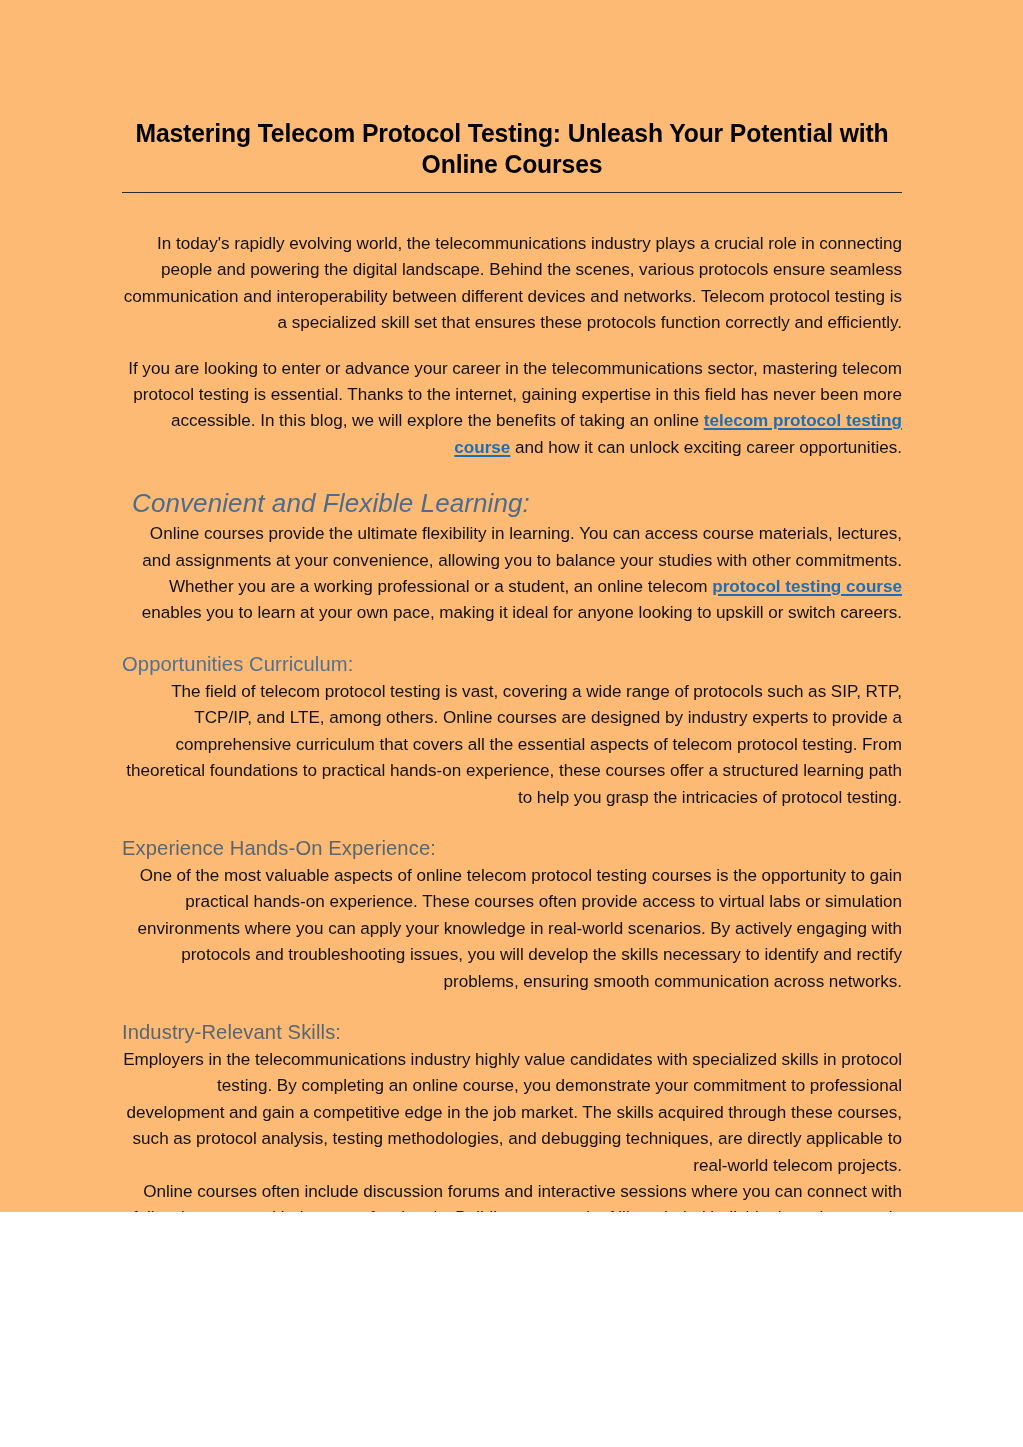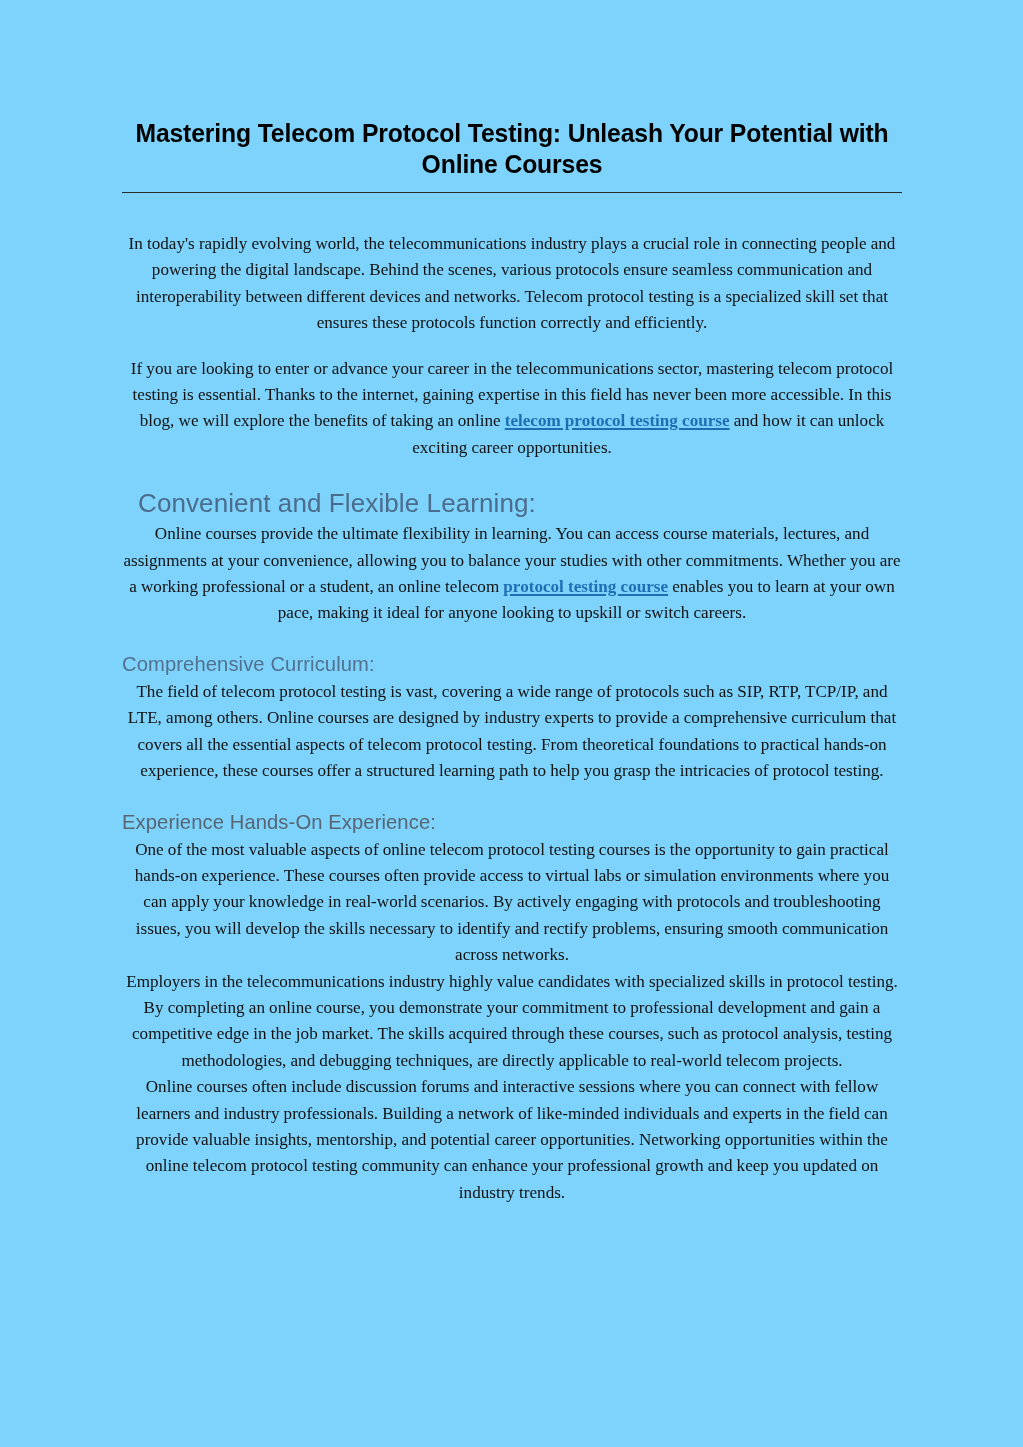--- a/index.html
+++ b/index.html
@@ -13,22 +13,22 @@
     position: relative;
     font-family: "Liberation Sans", sans-serif;
     -webkit-font-smoothing: antialiased;
   }
 
   .page {
     position: absolute;
     left: 0;
     top: 0;
     width: 1023px;
-    height: 1447px;
-    background: #7dd3fc;
+    height: 1212px;
+    background: #fdba74;
     overflow: hidden;
   }
 
   .content {
     position: absolute;
     left: 122px;
     top: 118px;
     width: 780px;
   }
 
@@ -53,26 +53,26 @@
     margin: 0;
     width: 780px;
   }
 
   
   .body-block {
     margin-top: 38px;
   }
 
   p.para {
-    font-family: Liberation Serif, serif;
+    font-family: Liberation Sans, sans-serif;
     font-size: 17.1px;
     line-height: 26.4px;
     color: #111111;
     margin: 0 0 19px 0;
-    text-align: center;
+    text-align: right;
     word-spacing: -0.1px;
   }
 
   p.para:last-child {
     margin-bottom: 0;
   }
 
   
   a.inline-link,
   span.inline-link {
@@ -84,22 +84,23 @@
     cursor: pointer;
   }
 
   
   h1.section-h1 {
     font-family: "Liberation Sans", sans-serif;
     font-weight: normal;
     font-size: 26px;
     line-height: 32px;
     color: #4b6c8c;
-    margin: 26px 0 2px 16px;
+    margin: 26px 0 2px 10px;
     letter-spacing: 0.1px;
+    font-style: italic;
   }
 
   h2.section-h2 {
     font-family: "Liberation Sans", sans-serif;
     font-weight: normal;
     font-size: 20.2px;
     line-height: 26px;
     color: #51718f;
     margin: 24px 0 2px 0;
     letter-spacing: 0.1px;
@@ -132,30 +133,31 @@
       <p class="para">In today's rapidly evolving world, the telecommunications industry plays a crucial role in connecting people and powering the digital landscape. Behind the scenes, various protocols ensure seamless communication and interoperability between different devices and networks. Telecom protocol testing is a specialized skill set that ensures these protocols function correctly and efficiently.</p>
 
       <p class="para"><span>If you are looking to enter or advance your career in the telecommunications sector, mastering telecom protocol testing is essential. Thanks to the internet, gaining expertise in this field has never been more accessible. In this blog, we will explore the benefits of taking an online </span><a class="inline-link">telecom protocol testing course</a><span> and how it can unlock exciting career opportunities.</span></p>
 
       <div class="section">
         <h1 class="section-h1">Convenient and Flexible Learning:</h1>
         <p class="para section-body"><span>Online courses provide the ultimate flexibility in learning. You can access course materials, lectures, and assignments at your convenience, allowing you to balance your studies with other commitments. Whether you are a working professional or a student, an online telecom </span><a class="inline-link">protocol testing course</a><span> enables you to learn at your own pace, making it ideal for anyone looking to upskill or switch careers.</span></p>
       </div>
 
       <div class="section">
-        <h2 class="section-h2">Comprehensive Curriculum:</h2>
+        <h2 class="section-h2">Opportunities Curriculum:</h2>
         <p class="para section-body">The field of telecom protocol testing is vast, covering a wide range of protocols such as SIP, RTP, TCP/IP, and LTE, among others. Online courses are designed by industry experts to provide a comprehensive curriculum that covers all the essential aspects of telecom protocol testing. From theoretical foundations to practical hands-on experience, these courses offer a structured learning path to help you grasp the intricacies of protocol testing.</p>
       </div>
 
       <div class="section">
         <h2 class="section-h2 muted">Experience Hands-On Experience:</h2>
         <p class="para section-body">One of the most valuable aspects of online telecom protocol testing courses is the opportunity to gain practical hands-on experience. These courses often provide access to virtual labs or simulation environments where you can apply your knowledge in real-world scenarios. By actively engaging with protocols and troubleshooting issues, you will develop the skills necessary to identify and rectify problems, ensuring smooth communication across networks.</p>
       </div>
 
       <div class="section">
+        <h2 class="section-h2 muted">Industry-Relevant Skills:</h2>
         <p class="para section-body">Employers in the telecommunications industry highly value candidates with specialized skills in protocol testing. By completing an online course, you demonstrate your commitment to professional development and gain a competitive edge in the job market. The skills acquired through these courses, such as protocol analysis, testing methodologies, and debugging techniques, are directly applicable to real-world telecom projects.</p>
       </div>
 
       <div class="section">
         <p class="para section-body">Online courses often include discussion forums and interactive sessions where you can connect with fellow learners and industry professionals. Building a network of like-minded individuals and experts in the field can provide valuable insights, mentorship, and potential career opportunities. Networking opportunities within the online telecom protocol testing community can enhance your professional growth and keep you updated on industry trends.</p>
       </div>
 
     </div>
   </div>
 </div>

